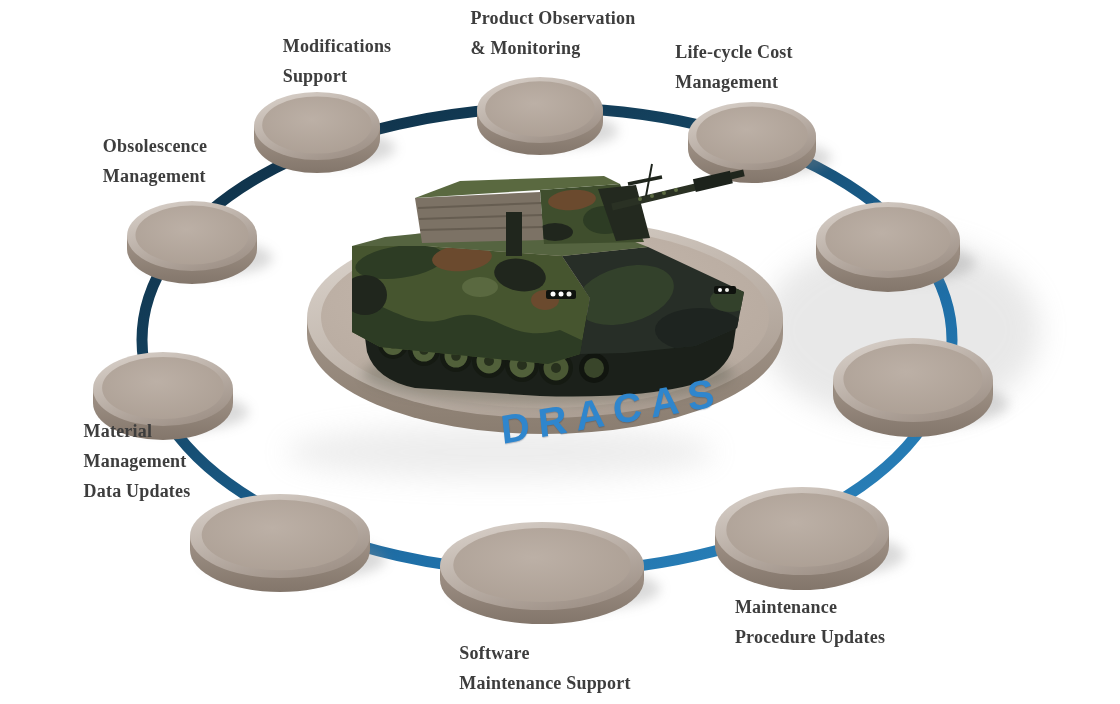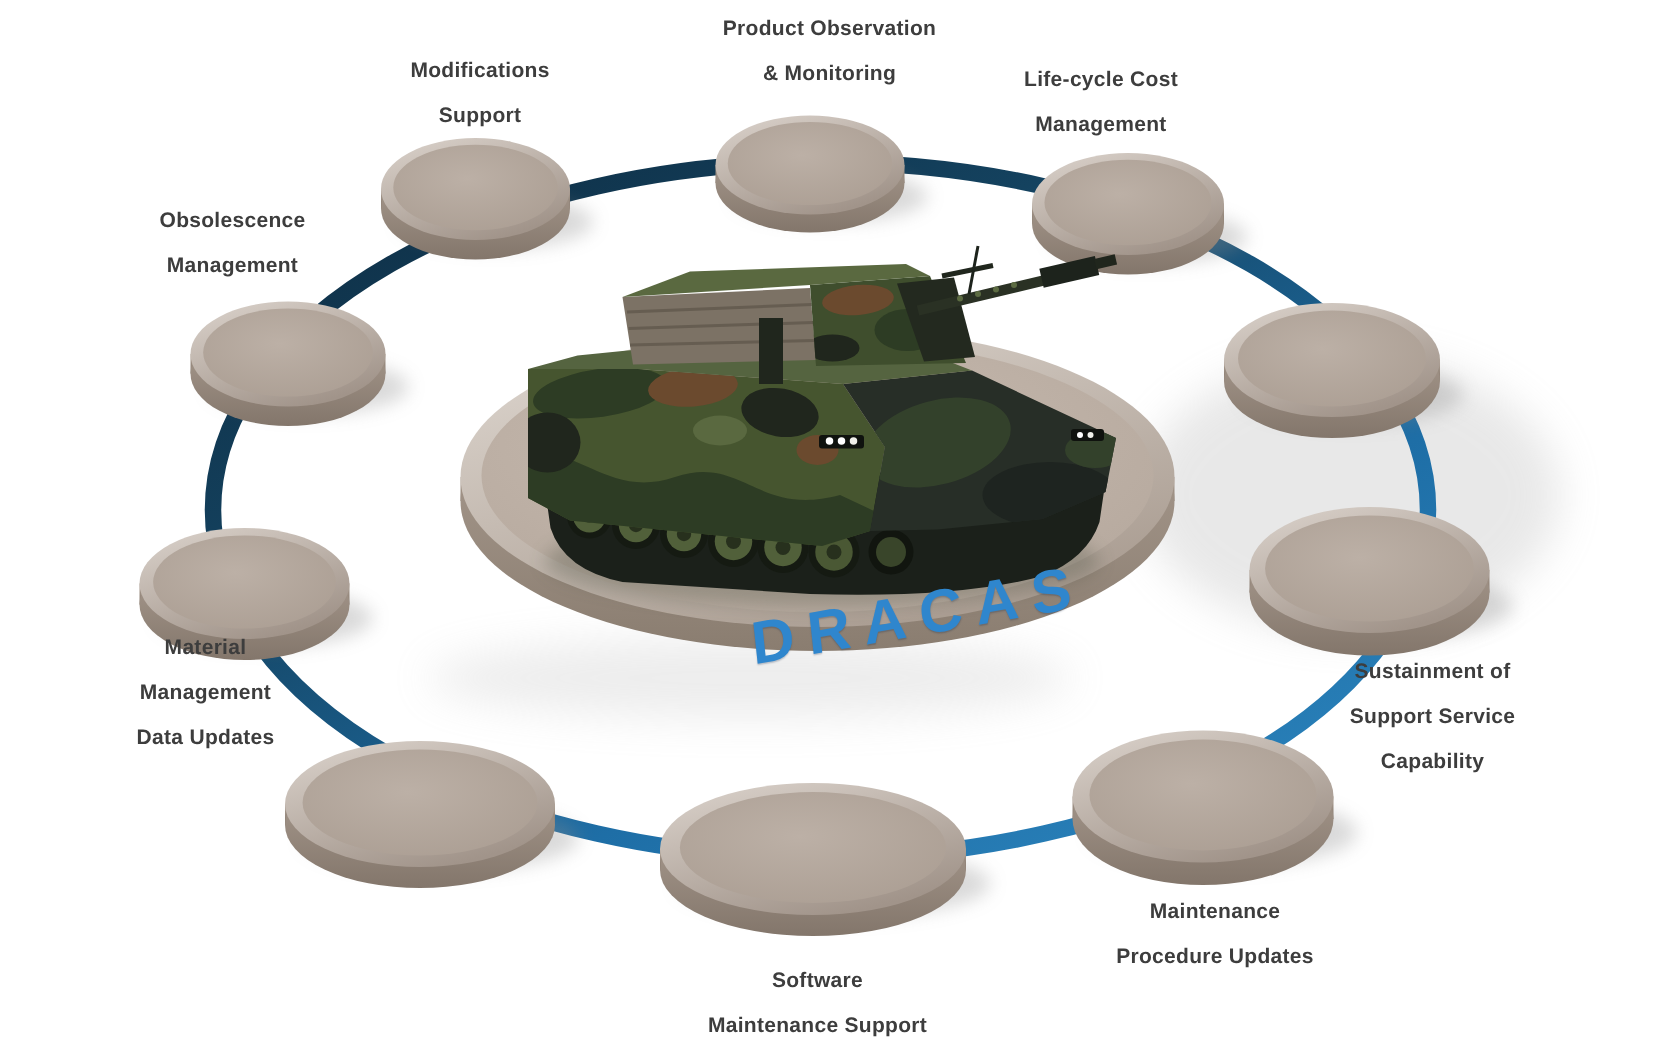--- a/index.html
+++ b/index.html
@@ -8,26 +8,26 @@
     width:1120px;height:704px;
     background:#ffffff;
     overflow:hidden;
     font-family:"Liberation Sans", sans-serif;
   }
   .stage svg{position:absolute;left:0;top:0;}
   .node-label{
     position:absolute;
     transform:translateX(-50%);
     font-weight:bold;
-    font-size:14px;
+    font-size:18px;
     line-height:30px;
     color:#3d3d3d;
-    text-align:center;
     white-space:nowrap;
     letter-spacing:0.2px;
+    font-family:Liberation Serif, serif;
   }
   .center-label{
     position:absolute;
     left:612px;top:411px;
     transform:translate(-50%,-50%) rotate(-10deg) skewX(-4deg);
     font-weight:bold;
     font-size:40px;
     letter-spacing:9px;
     color:#2f86cd;
     text-shadow:0 1px 1px rgba(20,40,70,0.25);
@@ -275,19 +275,18 @@
       <rect x="730" y="171" width="14" height="7" fill="#20261d" transform="rotate(-13 737 174)"></rect>
       <line x1="628" y1="184" x2="662" y2="177" stroke="#20261d" stroke-width="3.5"></line>
       <line x1="646" y1="196" x2="652" y2="164" stroke="#1d231c" stroke-width="2"></line>
     </g>
   </svg>
 
   <div class="center-label">DRACAS</div>
 
   <div class="node-label" style="left:553px;top:3px">Product Observation<br>&amp; Monitoring</div>
   <div class="node-label" style="left:734px;top:37px">Life-cycle Cost<br>Management</div>
-  <div class="node-label" style="left:955px;top:432px">Sustainment of<br>Support Service<br>Capability</div>
   <div class="node-label" style="left:810px;top:592px">Maintenance<br>Procedure Updates</div>
   <div class="node-label" style="left:545px;top:638px">Software<br>Maintenance Support</div>
   <div class="node-label" style="left:137px;top:416px">Material<br>Management<br>Data Updates</div>
   <div class="node-label" style="left:155px;top:131px">Obsolescence<br>Management</div>
-  <div class="node-label" style="left:320px;top:31px">Modifications<br>Support</div>
+  <div class="node-label" style="left:337px;top:31px">Modifications<br>Support</div>
 </div>
 
 </body></html>

